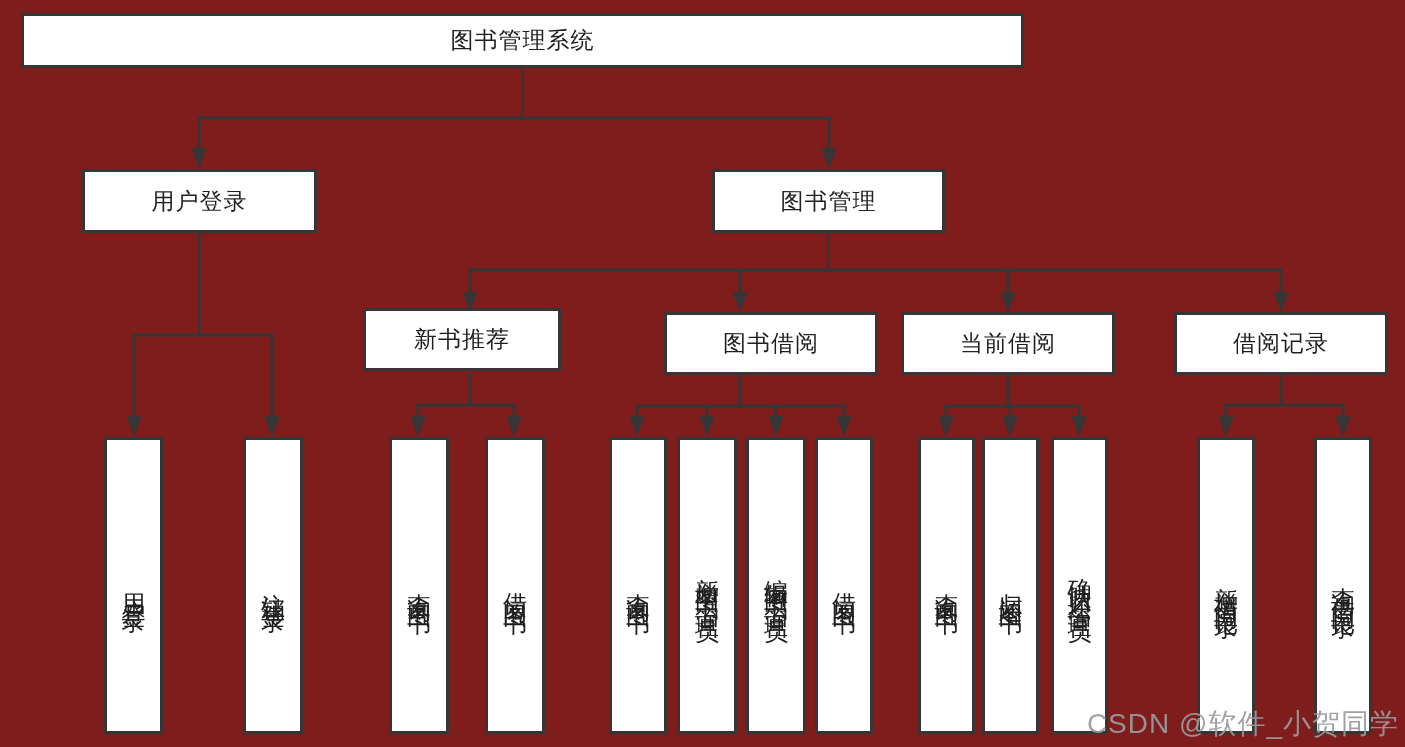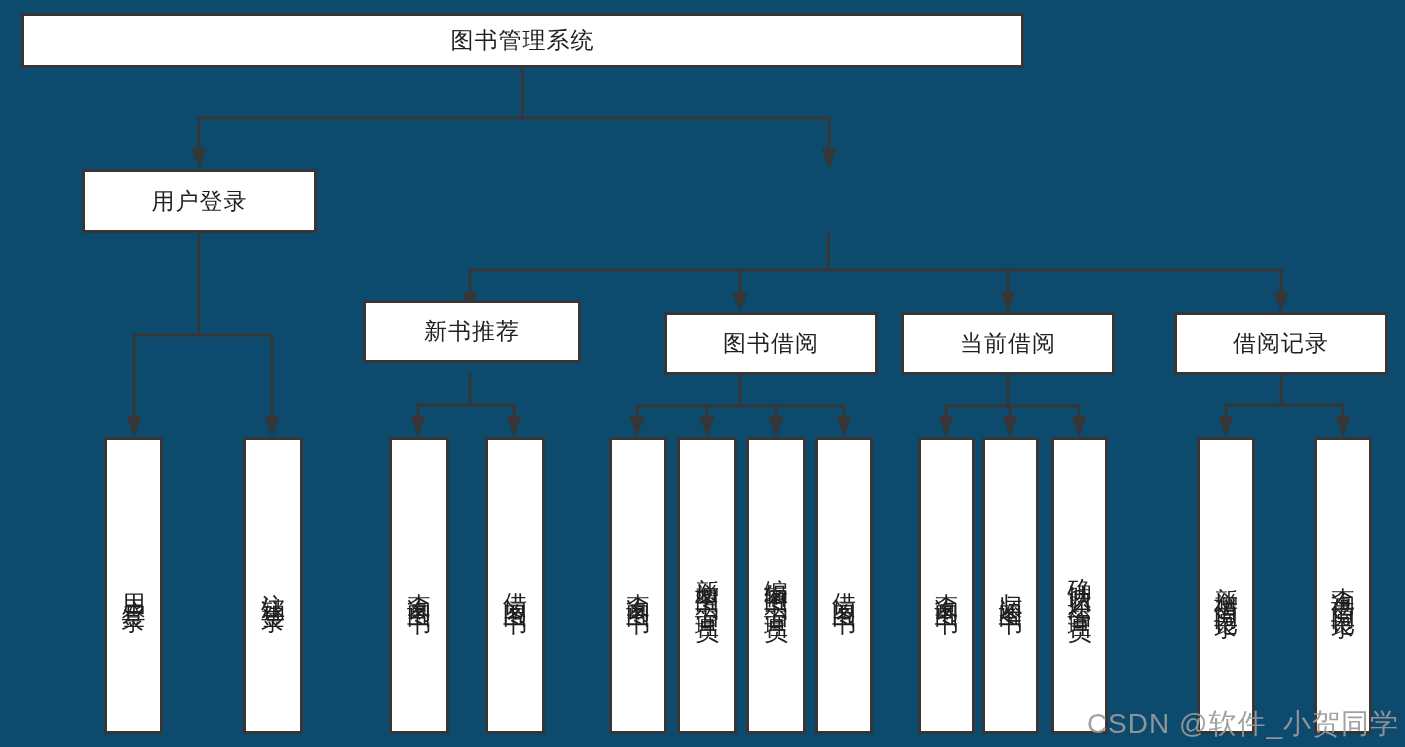--- a/index.html
+++ b/index.html
@@ -7,21 +7,21 @@
     --text:#1f1f1f;
     --wm:#9b9b9b;
   }
   *{box-sizing:border-box;margin:0;padding:0;}
   html,body{background:#ffffff;}
   body{font-family:"Liberation Sans","DejaVu Sans",sans-serif;color:var(--text);}
   .canvas{
     position:relative;
     width:1405px;
     height:747px;
-    background:#0c4a6e;
+    background:#7f1d1d;
     overflow:hidden;
   }
   .connectors{
     position:absolute;
     left:0;top:0;
     width:1405px;height:747px;
     pointer-events:none;
   }
   .box{
     position:absolute;
@@ -108,22 +108,23 @@
       <polygon points="1002.5,416 1017.5,416 1010,437"></polygon>
       <polygon points="1071.5,416 1086.5,416 1079,437"></polygon>
       <polygon points="1218.5,416 1233.5,416 1226,437"></polygon>
       <polygon points="1335.5,416 1350.5,416 1343,437"></polygon>
     </g>
   </svg>
 
   <div class="box" style="left:21px;top:13px;width:1003px;height:55px;">图书管理系统</div>
 
   <div class="box" style="left:82px;top:169px;width:235px;height:64px;">用户登录</div>
+  <div class="box" style="left:712px;top:169px;width:233px;height:64px;">图书管理</div>
 
-  <div class="box" style="left:363px;top:300px;width:218px;height:63px;">新书推荐</div>
+  <div class="box" style="left:363px;top:308px;width:198px;height:63px;">新书推荐</div>
   <div class="box" style="left:664px;top:312px;width:214px;height:63px;">图书借阅</div>
   <div class="box" style="left:901px;top:312px;width:214px;height:63px;">当前借阅</div>
   <div class="box" style="left:1174px;top:312px;width:214px;height:63px;">借阅记录</div>
 
   <div class="vbox" style="left:104px;width:59px;">用户登录</div>
   <div class="vbox" style="left:243px;width:60px;">注销登录</div>
 
   <div class="vbox" style="left:389px;width:60px;">查询图书</div>
   <div class="vbox" style="left:485px;width:60px;">借阅图书</div>
 

